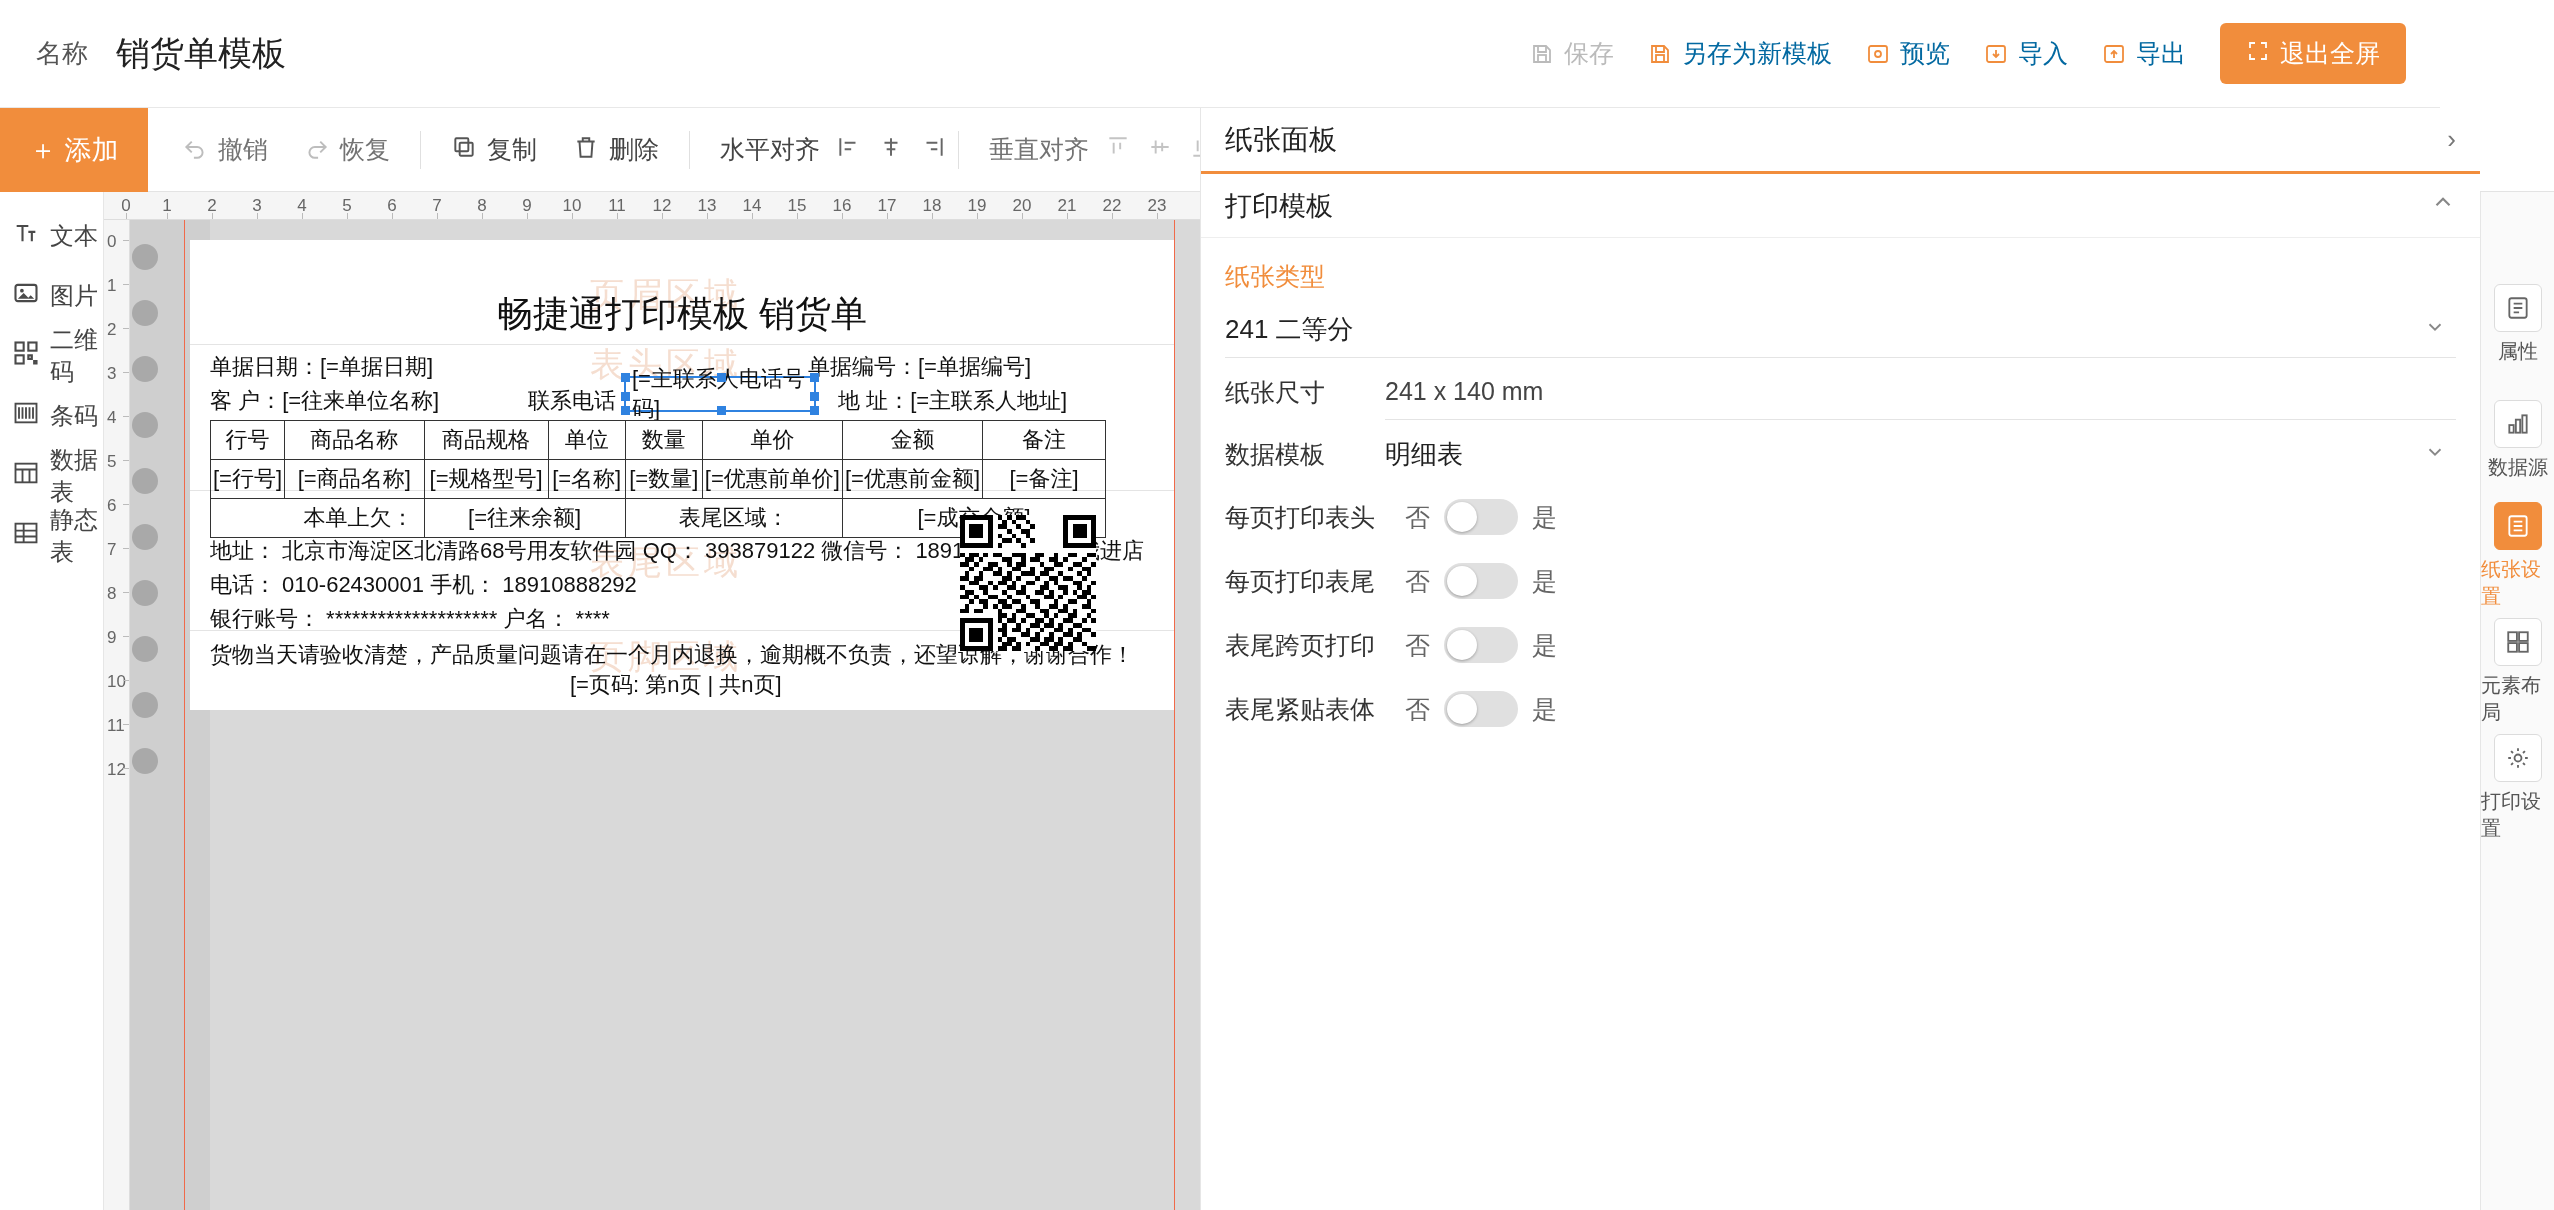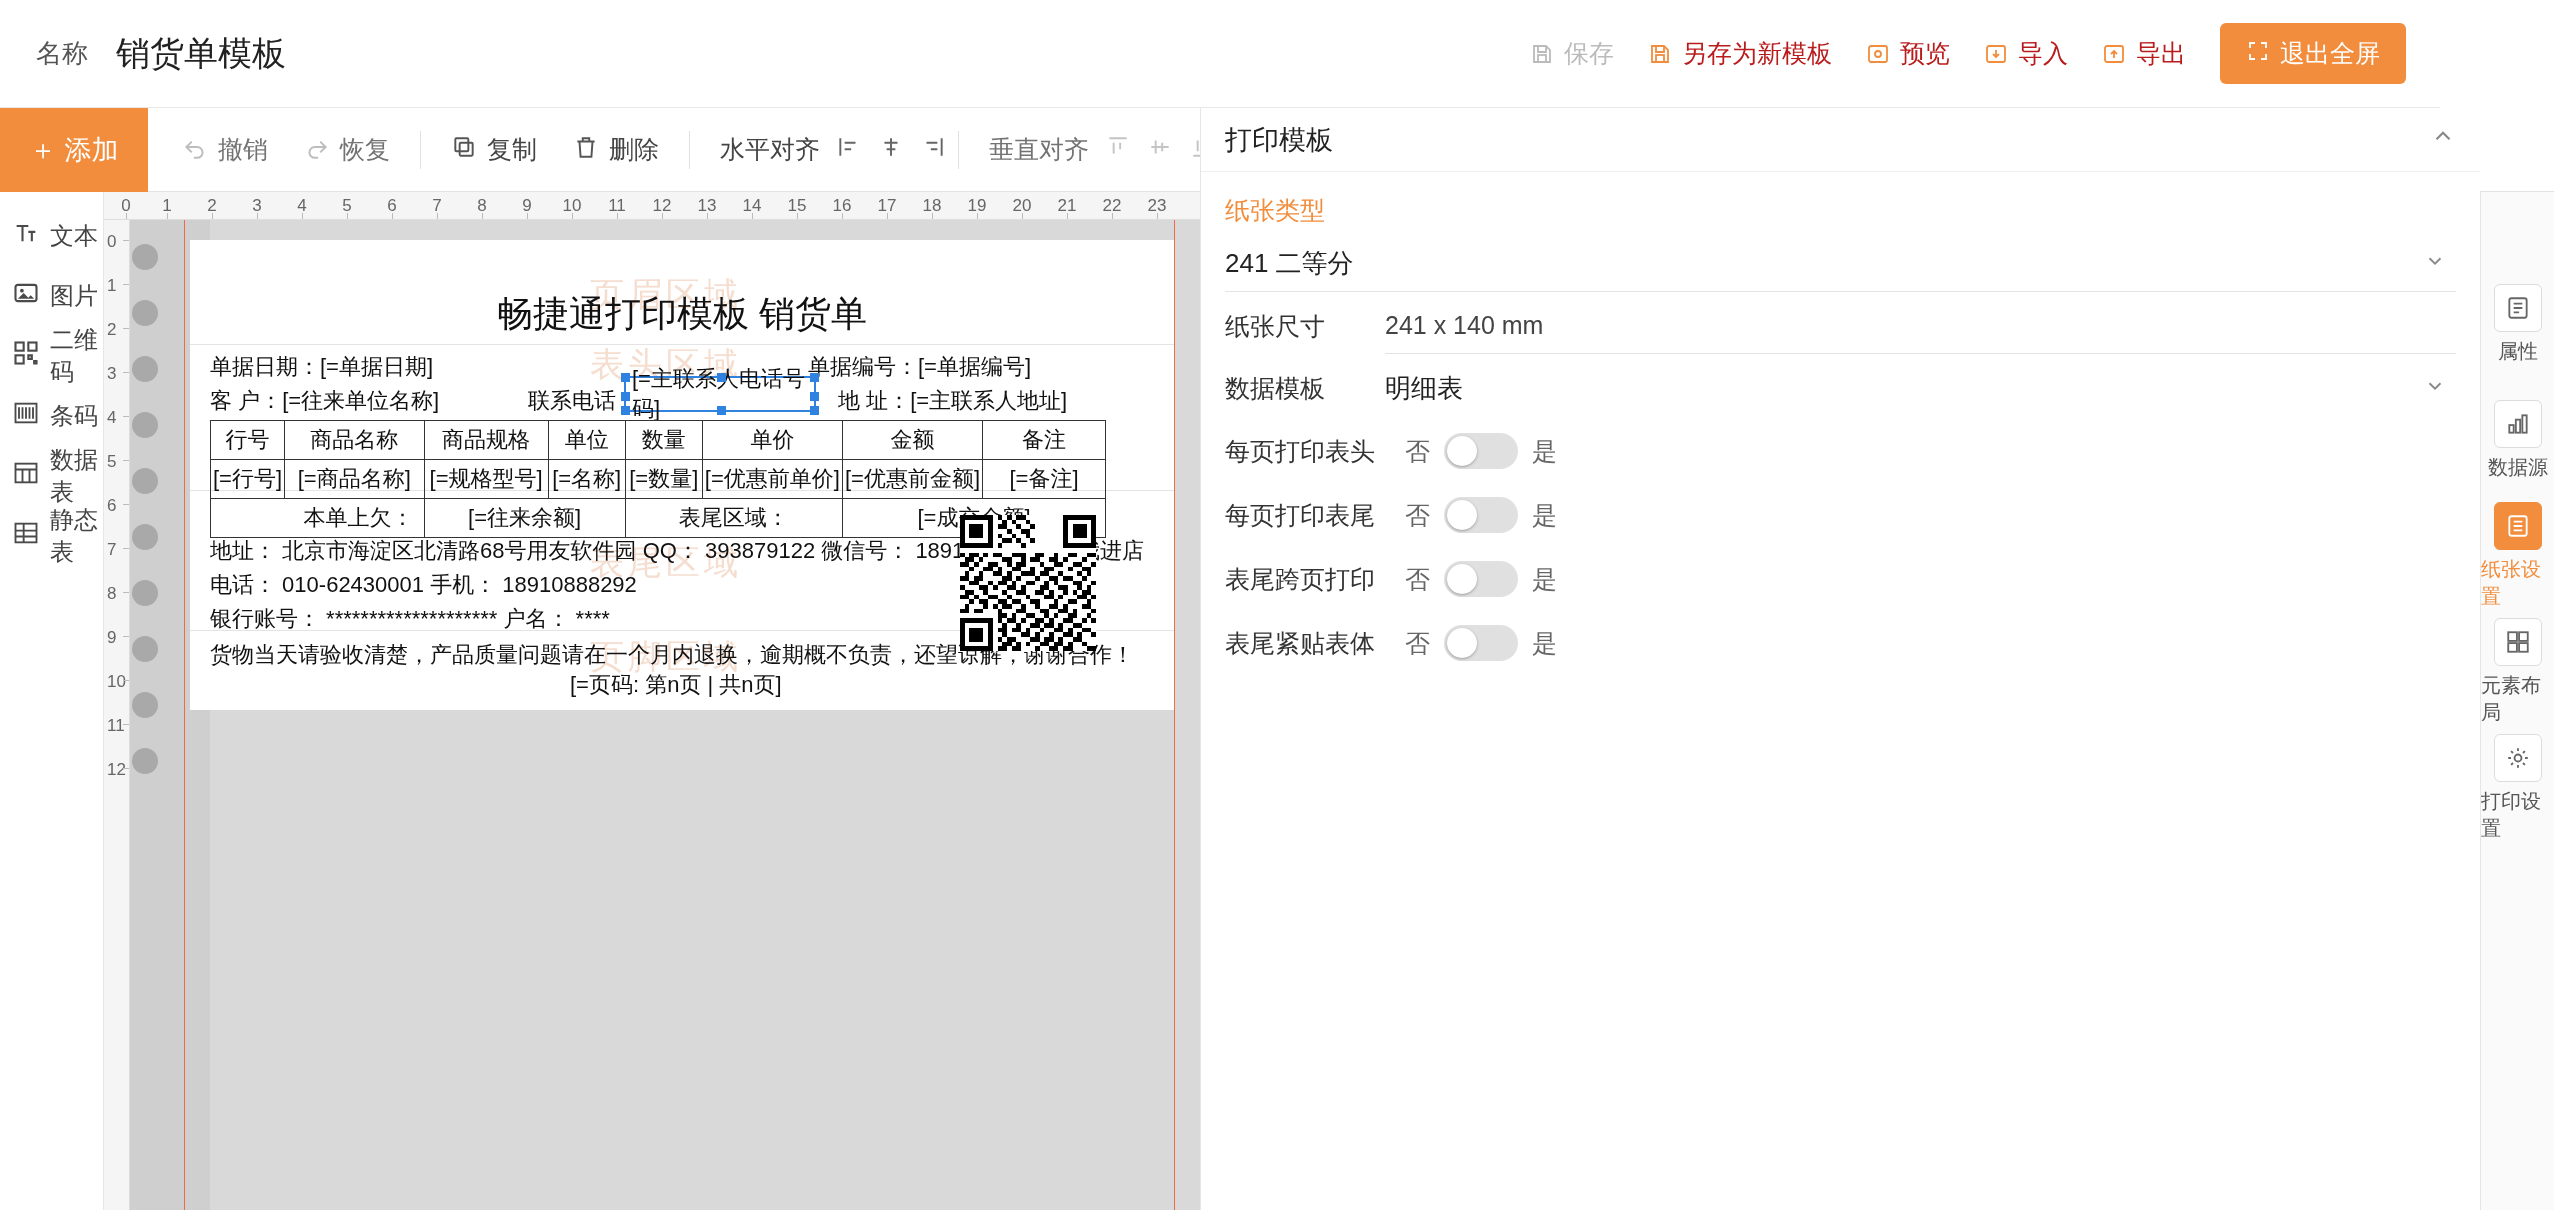--- a/index.html
+++ b/index.html
@@ -15,21 +15,21 @@
 
   
   .topbar {
     position: absolute; top: 0; left: 0; width: 2440px; height: 108px;
     background: #fff; border-bottom: 1px solid #e8e8e8;
     display: flex; align-items: center;
   }
   .tb-label { margin-left: 36px; font-size: 26px; color: #555; }
   .tb-title { margin-left: 28px; font-size: 34px; color: #222; font-weight: 500; }
   .tb-actions { margin-left: auto; display: flex; align-items: center; padding-right: 34px; gap: 34px; }
-  .tb-act { display: flex; align-items: center; gap: 10px; font-size: 25px; color: #b91c1c; cursor: pointer; }
+  .tb-act { display: flex; align-items: center; gap: 10px; font-size: 25px; color: #0369a1; cursor: pointer; }
   .tb-act.disabled { color: #bbb; }
   .tb-act svg { display: block; }
   .tb-exit {
     display: flex; align-items: center; gap: 10px;
     background: #f18d3c; color: #fff; font-size: 25px;
     padding: 14px 26px; border-radius: 6px; cursor: pointer;
   }
 
   
   .toolbar {
@@ -839,20 +839,24 @@
               <rect x="27" y="28" width="2" height="1"></rect>
           </g>
         </svg>
       </div>
 
       <div class="pagecode" style="top:430px; left:380px">[=页码: 第n页 | 共n页]</div>
     </div>
   </div>
 
   <div class="rpanel">
+    <div class="rp-head">
+      <span>纸张面板</span>
+      <span class="arrow">›</span>
+    </div>
 
     <div class="rp-sec">
       <span>打印模板</span>
       <span class="chev">
         <svg width="26" height="26" viewBox="0 0 24 24" fill="none" stroke="#888" stroke-width="2">
             <path d="M6 15l6-6 6 6"></path>
           </svg>
       </span>
     </div>
 

